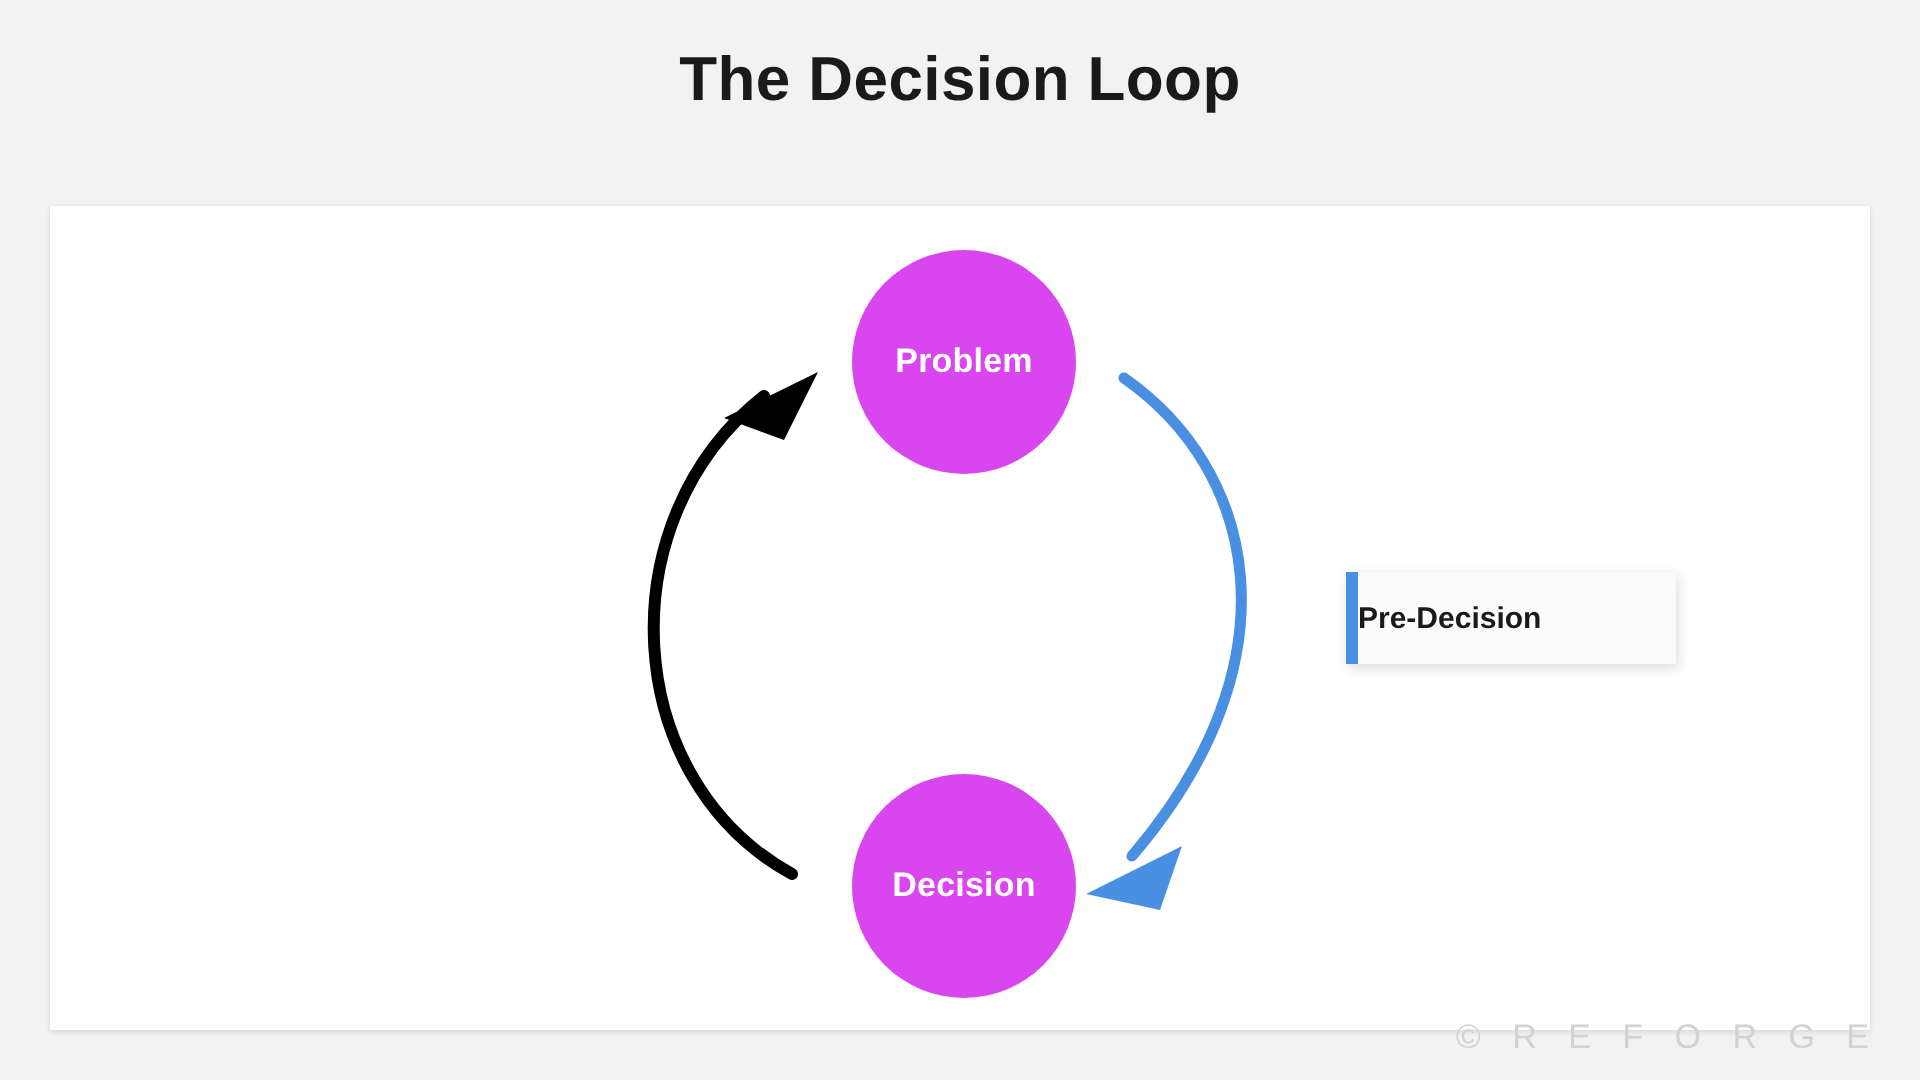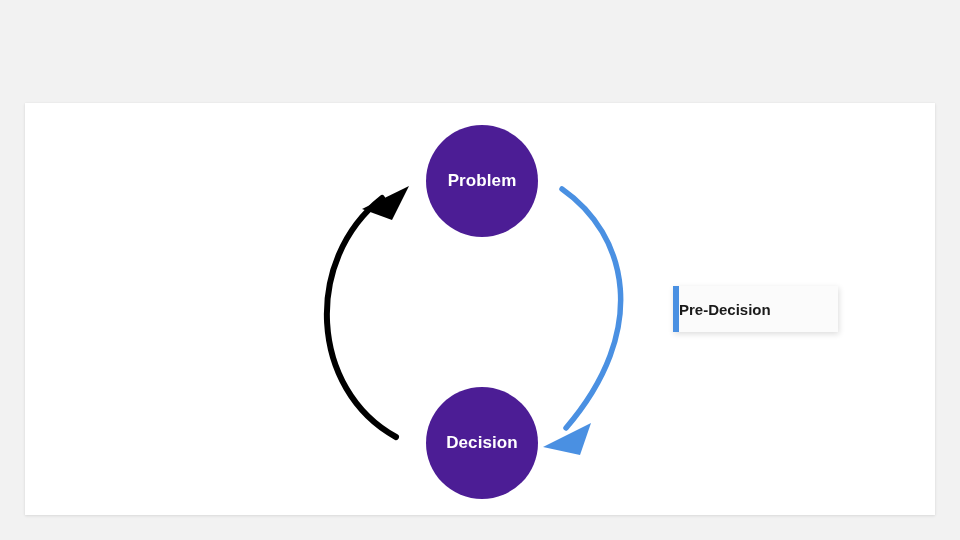--- a/index.html
+++ b/index.html
@@ -46,21 +46,21 @@
     top: 0;
     width: 960px;
     height: 540px;
     pointer-events: none;
   }
   .node-circle {
     position: absolute;
     width: 112px;
     height: 112px;
     border-radius: 50%;
-    background: #4c1d95;
+    background: #d946ef;
     display: flex;
     align-items: center;
     justify-content: center;
   }
   .node-label {
     color: #ffffff;
     font-size: 17px;
     font-weight: bold;
     letter-spacing: 0.1px;
     white-space: nowrap;
@@ -105,20 +105,21 @@
     letter-spacing: 5.5px;
     font-weight: normal;
     white-space: nowrap;
   }
 </style>
 </head>
 <body>
 
 <div id="slide">
 
+  <div id="slide-title">The Decision Loop</div>
 
   <div id="diagram-card"></div>
 
   <svg id="loop-svg" viewBox="0 0 960 540" xmlns="http://www.w3.org/2000/svg">
 
     <path d="M 562 189 C 628 235 650 330 566 428" fill="none" stroke="#4a90e2" stroke-width="5.5" stroke-linecap="round"></path>
 
     <polygon points="543,447 591,423 580,455" fill="#4a90e2"></polygon>
 
     <path d="M 396 437 C 310 390 303 260 382 198" fill="none" stroke="#000000" stroke-width="6" stroke-linecap="round"></path>
@@ -132,14 +133,15 @@
 
   <div class="node-circle" id="node-decision">
     <span class="node-label">Decision</span>
   </div>
 
   <div id="phase-card">
     <div id="phase-accent"></div>
     <div id="phase-label">Pre-Decision</div>
   </div>
 
+  <div id="watermark">© R E F O R G E</div>
 
 </div>
 
 </body></html>

